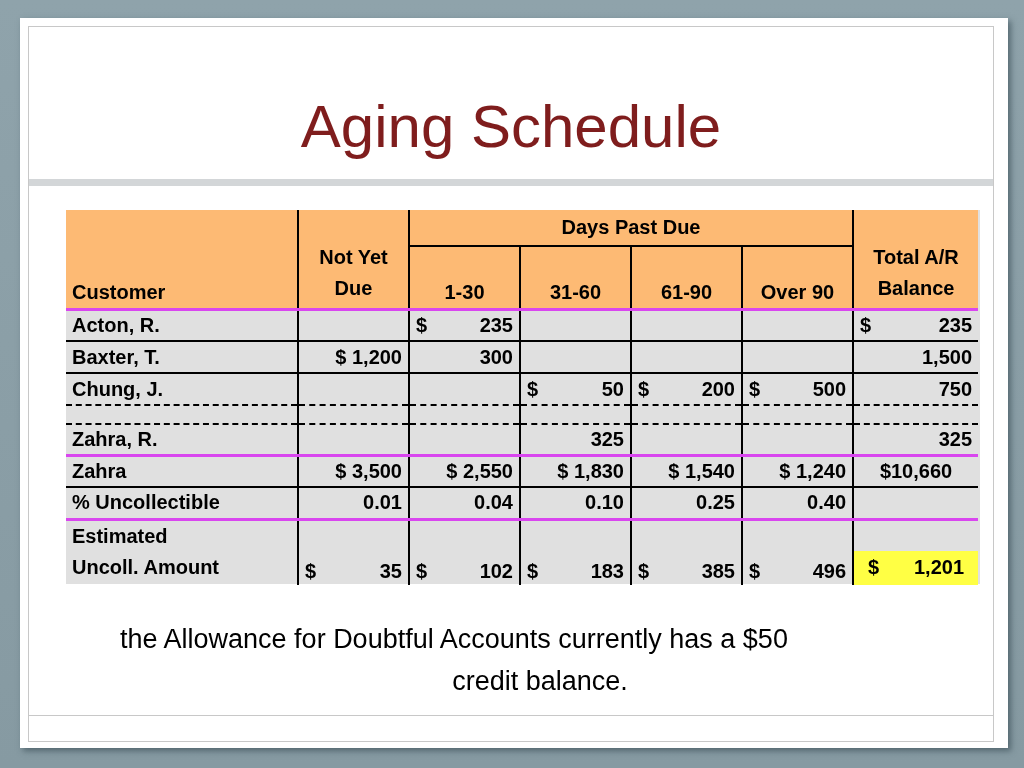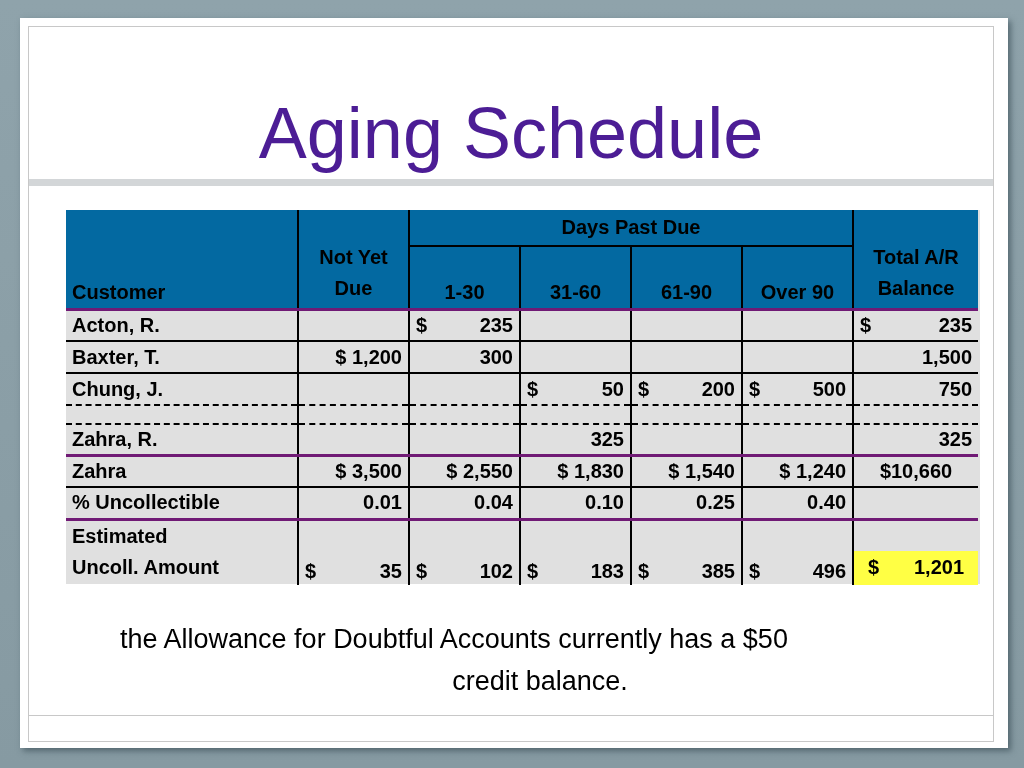--- a/index.html
+++ b/index.html
@@ -16,21 +16,21 @@
     }
     .inner-frame {
       position: absolute; left: 28px; top: 26px; width: 966px; height: 716px;
       border: 1px solid #c8c8c8; box-sizing: border-box;
     }
     .title-area {
       position: absolute; left: 29px; top: 27px; width: 964px; height: 152px;
     }
     .title {
       position: absolute; left: 0; right: 0; top: 70px;
-      text-align: center; font-size: 72px; color: #4c1d95; line-height: 1;
+      text-align: center; font-size: 60px; color: #7f1d1d; line-height: 1;
       font-family: "Liberation Sans", sans-serif;
     }
     .title-divider {
       position: absolute; left: 29px; top: 179px; width: 964px; height: 7px;
       background: #d3d6d8;
     }
     .bottom-line {
       position: absolute; left: 29px; top: 715px; width: 964px; height: 1px;
       background: #c8c8c8;
     }
@@ -40,24 +40,24 @@
     }
     table.aging {
       position: absolute; left: 0; top: 0;
       border-collapse: collapse; width: 912px; table-layout: fixed;
       font-family: "Liberation Sans", sans-serif; font-weight: bold;
       font-size: 20px; color: #000;
     }
     table.aging td, table.aging th {
       padding: 0 6px; box-sizing: border-box; white-space: nowrap;
     }
-    .hdr { background: #0369a1; }
+    .hdr { background: #fdba74; }
     th { font-weight: bold; }
     .vb { border-left: 2px solid #000; }
-    .bt { border-top: 3px solid #701a75; }
+    .bt { border-top: 3px solid #d946ef; }
     .bt2 { border-top: 2px solid #000; }
     .dash { border-top: 2px dashed #000; }
     .num { text-align: right; }
     .ctr { text-align: center; }
     .left { text-align: left; }
     .dollar { display: flex; justify-content: space-between; }
     .highlight { background: #ffff44; }
     .caption {
       position: absolute; left: 100px; top: 618px; width: 880px;
       font-size: 27px; color: #000; line-height: 42px;

